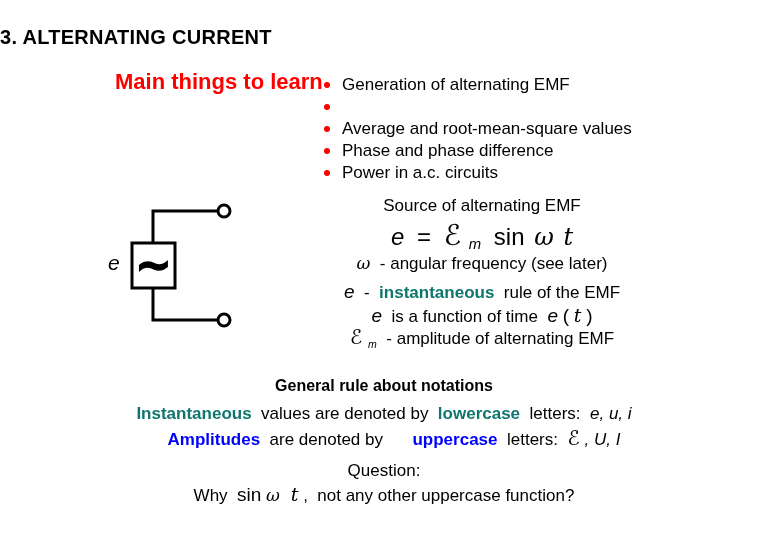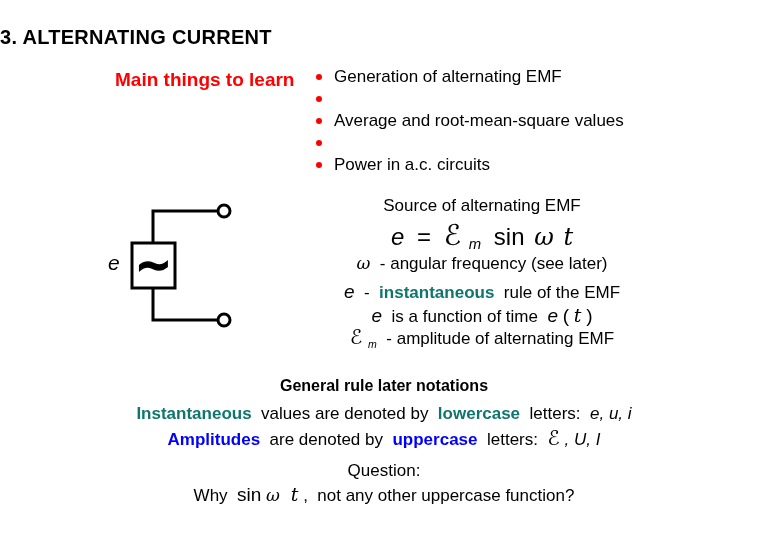--- a/index.html
+++ b/index.html
@@ -12,25 +12,25 @@
     font-family: "Liberation Sans", sans-serif;
     overflow: hidden;
   }
   .title {
     position: absolute; left: 0; right: 0; top: 26px;
     text-align: left; font-size: 20px; font-weight: bold;
     letter-spacing: 0.3px;
   }
   .learn-label {
     position: absolute; left: 115px; top: 69px;
-    font-size: 19px; font-weight: bold; color: #ff0000;
+    font-size: 22px; font-weight: bold; color: #ff0000;
   }
   .bullets {
     position: absolute; left: 316px; top: 66px;
-    margin: 0; padding: 0; list-style: none;
+    margin: 8px; padding: 0; list-style: none;
   }
   .bullets li { display: flex; align-items: center; height: 22px; font-size: 17px; }
   .dot { flex: none; width: 6px; height: 6px; border-radius: 50%; background: #ff0000; margin-right: 12px; }
 
   .circuit { position: absolute; left: 95px; top: 200px; }
   .emf-label { position: absolute; left: 108px; top: 251px; font-size: 21px; font-style: italic; }
 
   .source-block { position: absolute; left: 292px; top: 196px; width: 380px; height: 190px; }
   .line { position: absolute; left: 0; right: 0; text-align: center; font-size: 17px; white-space: nowrap; }
   .seg { white-space: pre; }
@@ -50,21 +50,21 @@
   .scripte {
     font-family: "DejaVu Sans", sans-serif;
     font-style: italic; font-size: 1.2em; line-height: 1;
   }
   .subm { font-style: italic; font-size: 0.62em; vertical-align: -4px; margin-left: 1px; }
   .eqs  { margin: 0 6px; }
   .gap-l { margin-left: 6px; }
   .gap-s { margin-left: 3px; }
 
   .red-bold  { color: #0f766e; font-weight: bold; }
-  .blue-bold { color: #0000ff; font-weight: bold; }
+  .blue-bold { color: #0000ff; font-weight: bold; margin-left: 20px; }
   .it { font-style: italic; }
 
   .rules-block { position: absolute; left: 0; right: 0; top: 377px; height: 80px; }
   .rules-heading {
     position: absolute; left: 0; right: 0; top: 0;
     text-align: center; font-size: 16px; font-weight: bold;
   }
   .l-rule1 { top: 27px; }
   .l-rule2 { top: 51px; }
 
@@ -88,20 +88,21 @@
     </li>
     <li>
       <span class="dot"></span>
     </li>
     <li>
       <span class="dot"></span>
       <span>Average and root-mean-square values</span>
     </li>
     <li>
       <span class="dot"></span>
+      <span>Phase and phase difference</span>
     </li>
     <li>
       <span class="dot"></span>
       <span>Power in a.c. circuits</span>
     </li>
   </ul>
 
   <svg class="circuit" width="140" height="130" viewBox="0 0 140 130">
     <path d="M58 43 V11 H122 M58 88 V120 H122" fill="none" stroke="#000000" stroke-width="3"></path>
     <circle cx="129" cy="11" r="6" fill="#ffffff" stroke="#000000" stroke-width="3"></circle>
@@ -147,21 +148,21 @@
     </div>
 
     <div class="line l-amp">
       <span class="seg scripte">ℰ</span>
       <span class="seg subm">m</span>
       <span class="seg"> - amplitude of alternating EMF</span>
     </div>
   </div>
 
   <div class="rules-block">
-    <div class="rules-heading">General rule later notations</div>
+    <div class="rules-heading">General rule about notations</div>
 
     <div class="line l-rule1">
       <span class="seg red-bold">Instantaneous</span>
       <span class="seg"> values are denoted by </span>
       <span class="seg red-bold">lowercase</span>
       <span class="seg"> letters: </span>
       <span class="seg it">e, u, i</span>
     </div>
 
     <div class="line l-rule2">

